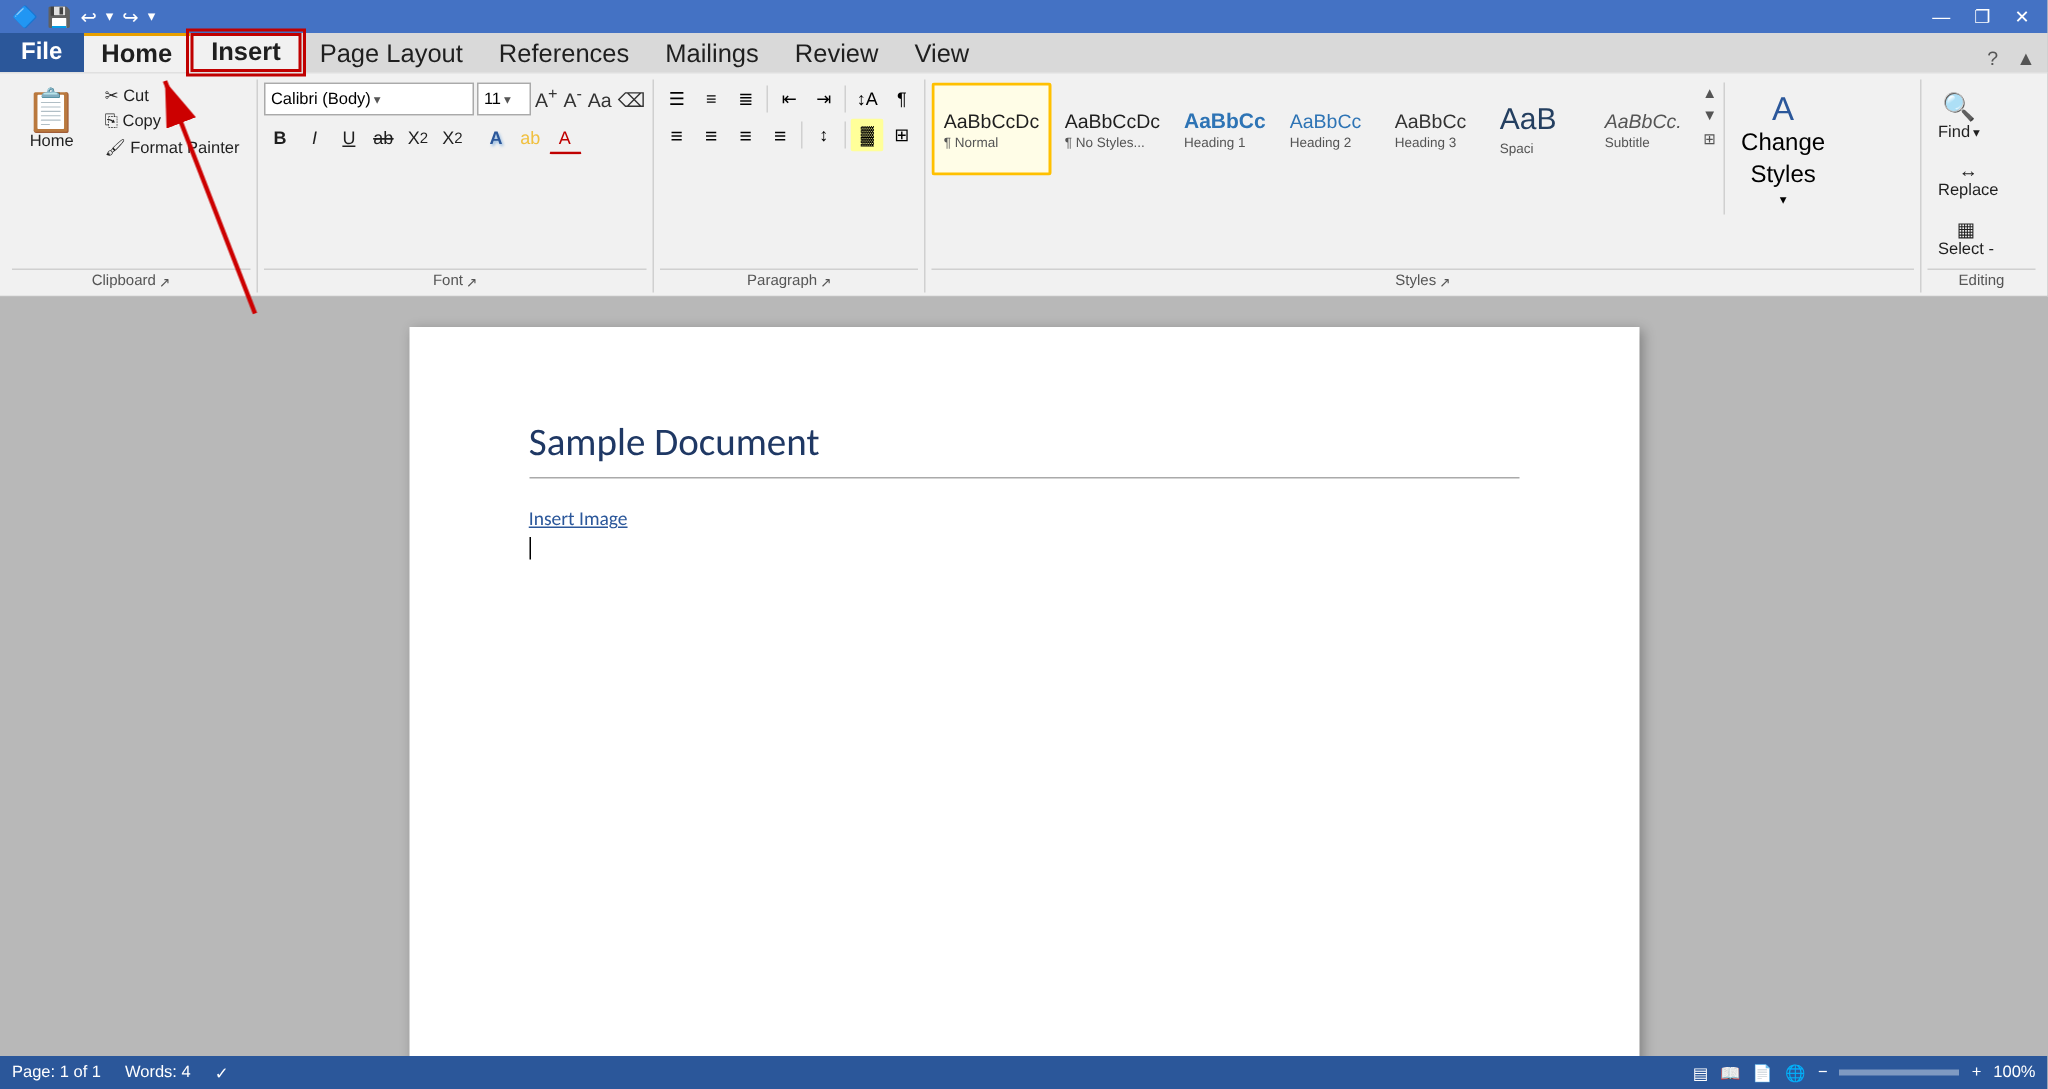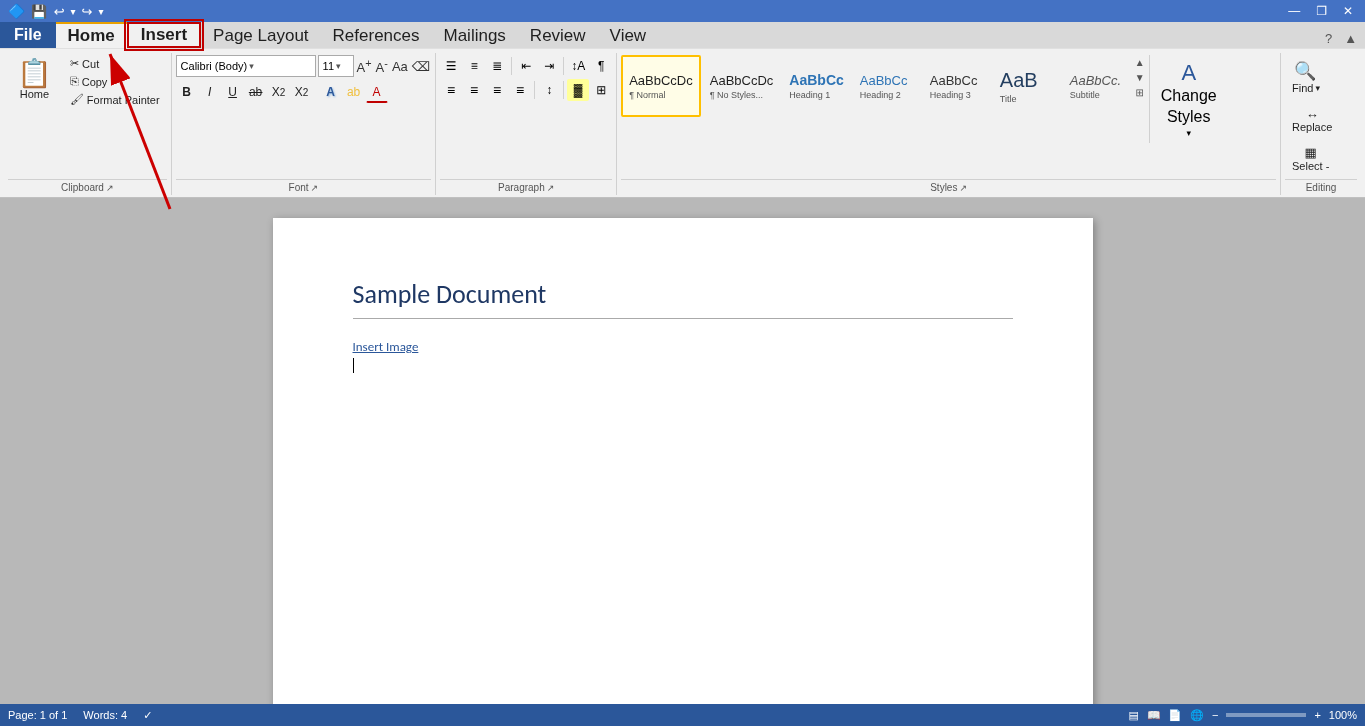--- a/index.html
+++ b/index.html
@@ -481,21 +481,21 @@
               <div class="style-label">Heading 2</div>
             </div>
 
             <div class="style-item">
               <div class="style-text" style="color:#333; font-size:13px;">AaBbCc</div>
               <div class="style-label">Heading 3</div>
             </div>
 
             <div class="style-item">
               <div class="style-text" style="color:#243f60; font-size:20px;">AaB</div>
-              <div class="style-label">Title</div>
+              <div class="style-label">Spaci</div>
             </div>
 
             <div class="style-item">
               <div class="style-text" style="color:#555; font-style:italic;">AaBbCc.</div>
               <div class="style-label">Subtitle</div>
             </div>
           </div>
           <div class="styles-scroll">
             <button class="styles-scroll-btn">▲</button>
             <button class="styles-scroll-btn">▼</button>

